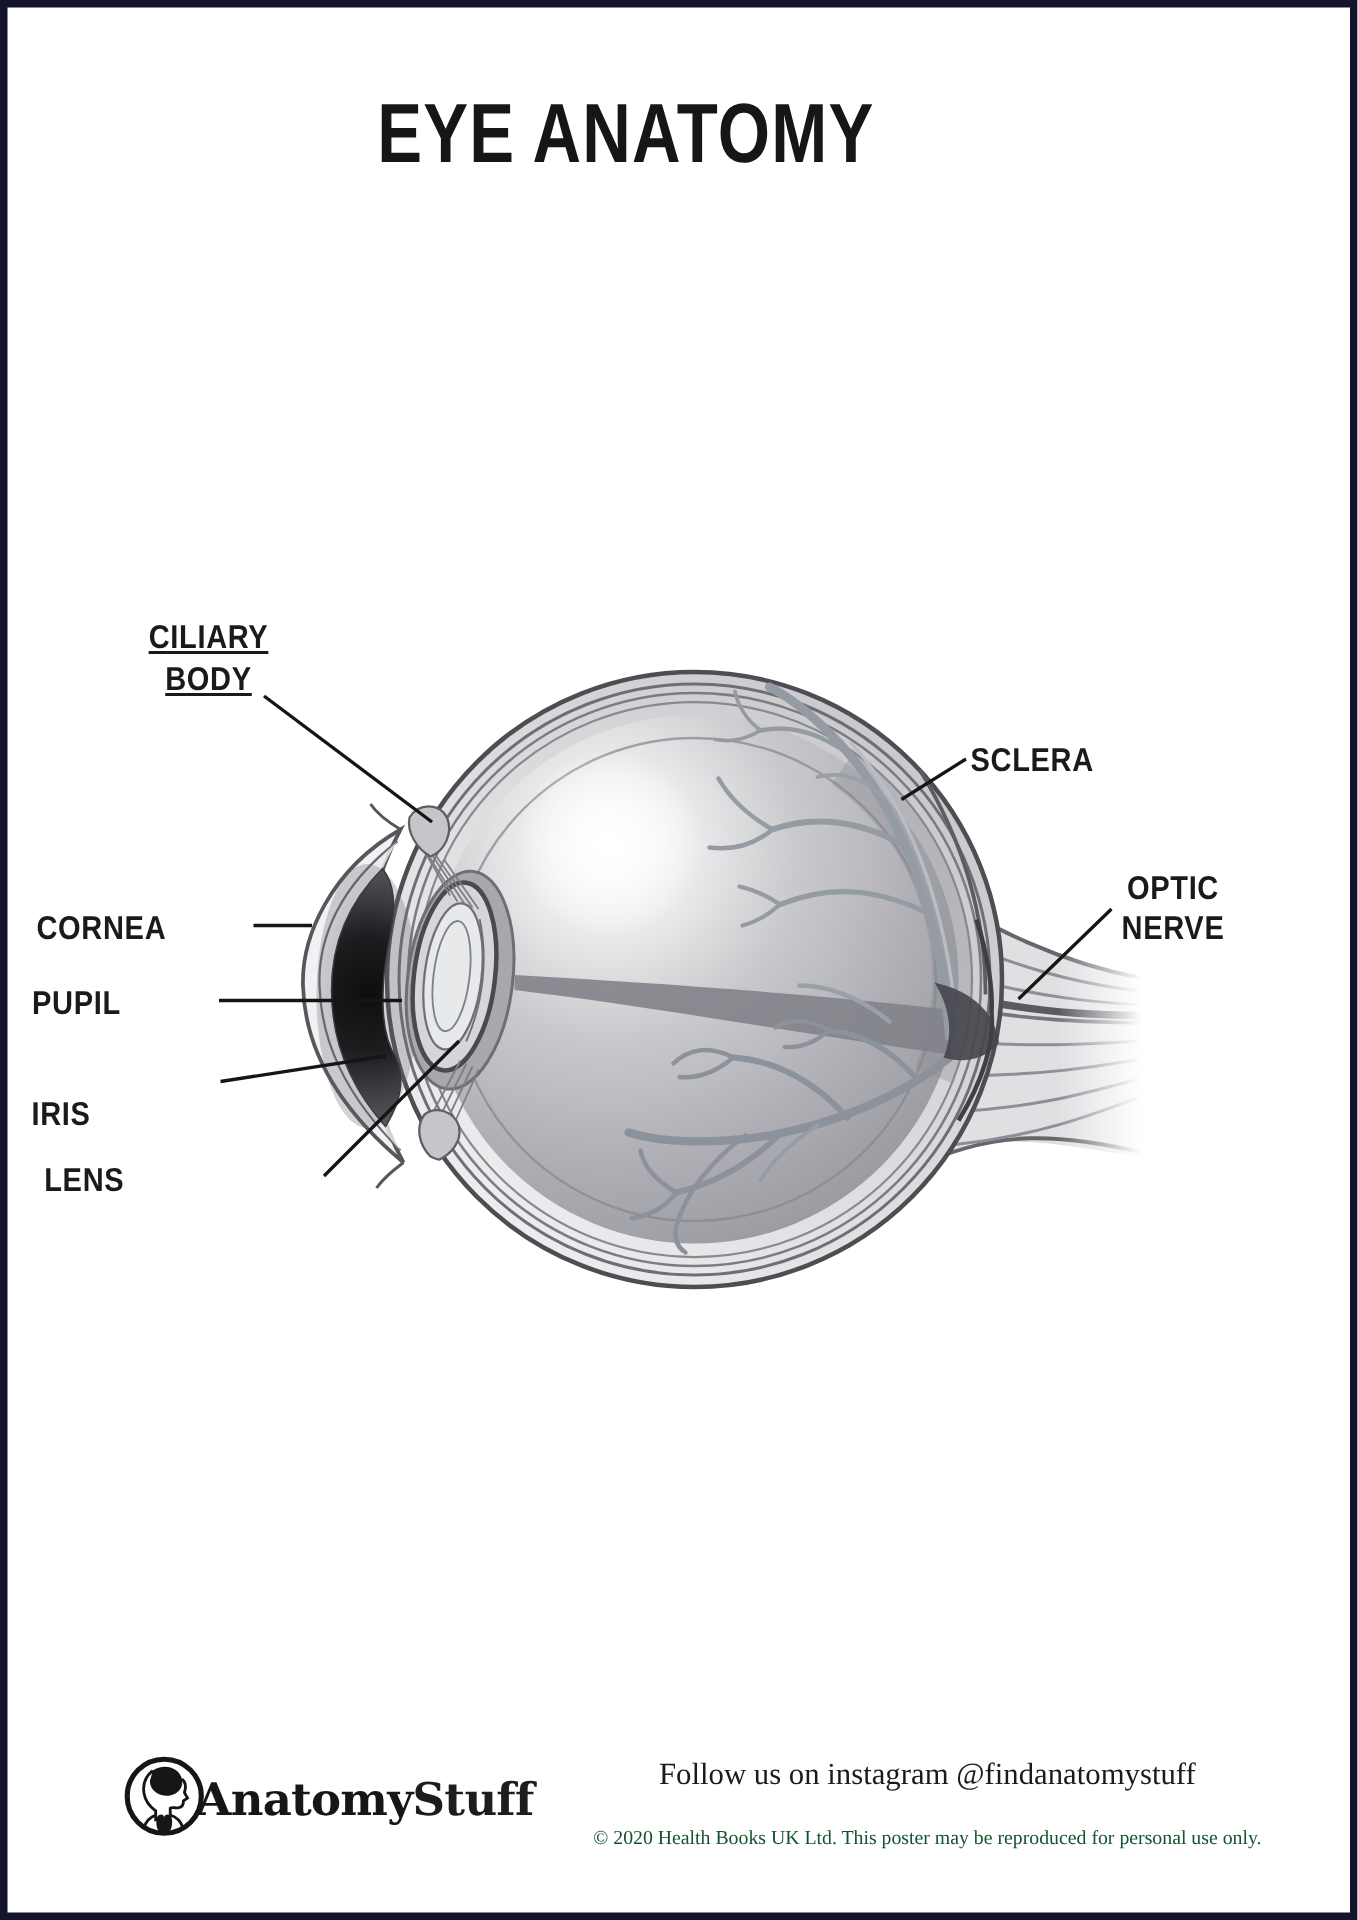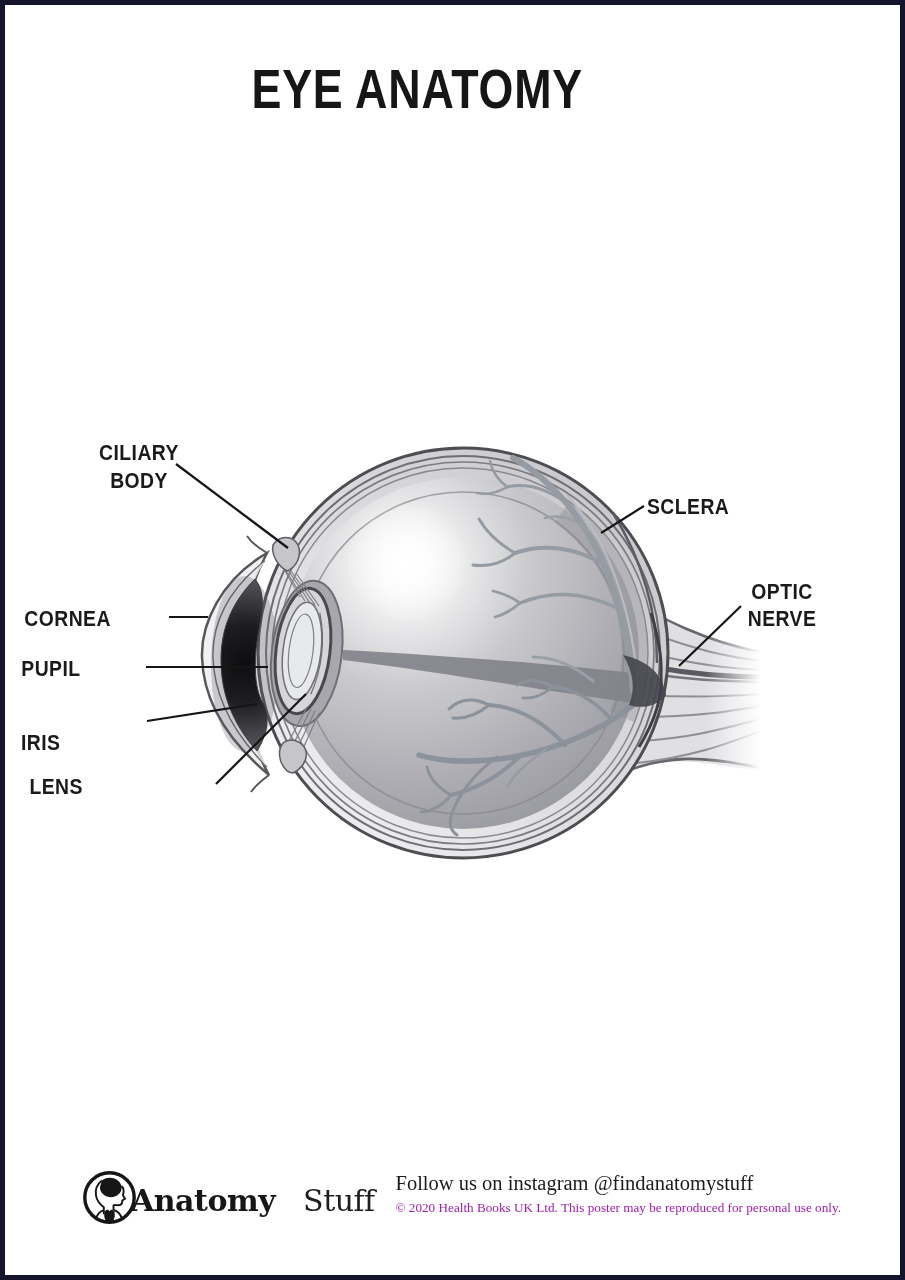--- a/index.html
+++ b/index.html
@@ -31,27 +31,27 @@
   .lbl.left .ln{transform-origin:0 50%;}
   .lbl.center{text-align:center;}
   .lbl.center .ln{transform-origin:50% 50%;}
   .brand-icon{position:absolute;left:76px;top:1164px;width:57px;height:57px;}
   .brand-text{
     position:absolute;left:126px;top:1179px;
     font-family:"DejaVu Serif", serif;font-size:30px;line-height:34px;
     color:#161616;white-space:nowrap;letter-spacing:-0.5px;
   }
   .brand-text .bold{font-weight:700;text-align:center;}
-  .brand-text .light{font-weight:400;color:#1d1d1d;margin-left:28px;}
+  .brand-text .light{font-weight:700;color:#1d1d1d;}
   .footer-right{
-    position:absolute;right:59px;top:1167px;text-align:left;
+    position:absolute;right:59px;top:1167px;text-align:center;
     font-family:"Liberation Serif", serif;color:#1b1b1b;
   }
   .footer-right .big{font-size:20.5px;line-height:22.5px;}
-  .footer-right .small{font-size:13.2px;line-height:16px;margin-top:5px;color:#a21caf;}
+  .footer-right .small{font-size:13.2px;line-height:16px;margin-top:22px;color:#14532d;}
 </style>
 </head>
 <body>
 
 <div class="poster">
 
   <div class="title">
     <span class="tx">EYE ANATOMY</span>
   </div>
 
@@ -198,21 +198,21 @@
       <line x1="171" y1="459" x2="283" y2="543"></line>
       <line x1="639" y1="501" x2="596" y2="528"></line>
       <line x1="736" y1="601" x2="674" y2="661"></line>
       <line x1="164" y1="612" x2="203" y2="612"></line>
       <line x1="141" y1="662" x2="263" y2="662"></line>
       <line x1="142" y1="716" x2="252" y2="699"></line>
       <line x1="211" y1="779" x2="301" y2="689"></line>
     </g>
   </svg>
 
-  <div class="lbl center" style="left:54px;top:434px;width:160px;">
+  <div class="lbl center" style="left:54px;top:406px;width:160px;text-decoration:underline;">
     <span class="ln">CILIARY</span>
     <span class="ln">BODY</span>
   </div>
   <div class="lbl left" style="left:642px;top:488px;">
     <span class="ln">SCLERA</span>
   </div>
   <div class="lbl center" style="left:712px;top:573px;width:130px;line-height:27px;">
     <span class="ln">OPTIC</span>
     <span class="ln">NERVE</span>
   </div>

